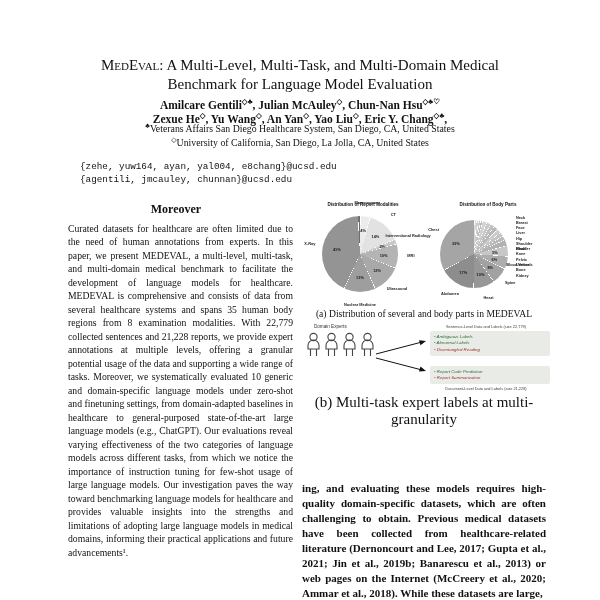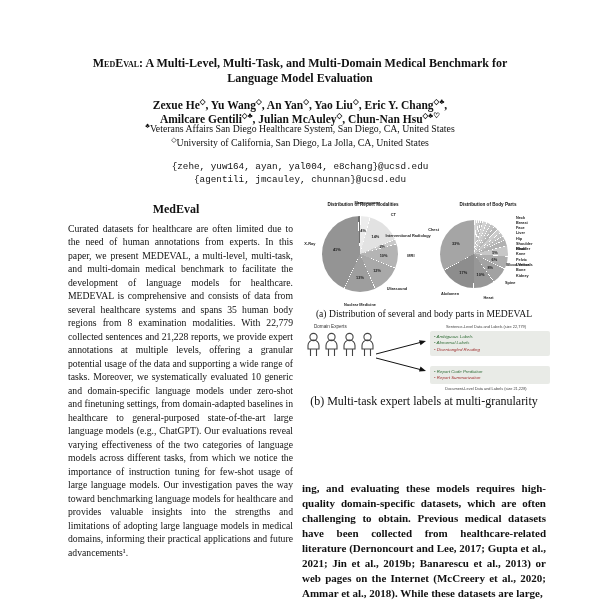--- a/index.html
+++ b/index.html
@@ -1,26 +1,26 @@
 <!DOCTYPE html>
 <html><head>
 <meta charset="utf-8">
 <style>
   html,body{margin:0;padding:0;background:#ffffff;}
   #page{position:relative;width:600px;height:600px;background:#ffffff;overflow:hidden;
         font-family:"Liberation Serif", serif;color:#111;}
   .abs{position:absolute;}
   
-  #paper-title{left:70px;top:56px;width:460px;text-align:center;font-size:12px;font-weight:bold;line-height:1.25;}
+  #paper-title{left:70px;top:56px;width:460px;text-align:center;font-size:15px;font-weight:normal;line-height:1.25;}
   #paper-title .sc{font-variant:small-caps;}
   #authors{left:80px;top:98px;width:440px;text-align:center;font-size:11.5px;font-weight:bold;line-height:1.12;}
   #authors sup{font-size:7.5px;}
   #affiliations{left:40px;top:122px;width:520px;text-align:center;font-size:9.8px;line-height:1.26;}
   #affiliations sup{font-size:7px;}
-  #emails{left:80px;top:160px;width:440px;text-align:center;
+  #emails{left:80px;top:160px;width:440px;
           font-family:"Liberation Mono", monospace;font-size:9.3px;line-height:1.45;}
   
   #abstract-heading{left:57px;top:202px;width:238px;text-align:center;font-size:12px;font-weight:bold;}
   #abstract-text{left:68px;top:222px;width:225px;font-size:9.7px;line-height:1.39;text-align:justify;}
   
   #figure-a{left:300px;top:202px;width:248px;height:102px;}
   .pie-block{position:absolute;top:0;height:102px;}
   #pieblock-0{left:0;width:126px;}
   #pieblock-1{left:128px;width:120px;}
   .pie-title{text-align:center;font-size:4.6px;font-weight:bold;font-family:"Liberation Sans",sans-serif;line-height:1.2;}
@@ -41,49 +41,49 @@
   #sent-label{left:124px;top:0px;width:120px;text-align:center;font-size:3.9px;color:#444;}
   .task-box{position:absolute;left:128px;width:112px;background:#e9ebe7;border-radius:2px;padding:2.5px 4px;}
   #task-box-1{top:7px;}
   #task-box-2{top:42px;}
   .task-box ul{margin:0;padding:0;list-style:none;}
   .task-box li{font-size:4.4px;font-style:italic;line-height:1.5;white-space:nowrap;}
   .task-box li::before{content:"• ";}
   .task-classification{color:#2e6b34;}
   .task-generation{color:#a03232;}
   #doc-label{left:124px;top:62px;width:120px;text-align:center;font-size:3.9px;color:#444;}
-  #caption-b{left:302px;top:394px;width:244px;text-align:center;font-size:12px;}
+  #caption-b{left:302px;top:394px;width:244px;text-align:center;font-size:15px;}
   #fig1-caption{left:302px;top:410px;width:244px;font-size:9.9px;line-height:1.35;text-align:justify;}
   #body-text{left:302px;top:481px;width:244px;font-size:11px;line-height:1.36;text-align:justify;font-weight:bold;}
 </style>
 </head>
 <body>
 
 <div id="page">
 
   <div class="abs" id="paper-title">
     <span class="sc">MedEval:</span><span> A Multi-Level, Multi-Task, and Multi-Domain Medical Benchmark for Language Model Evaluation</span>
   </div>
 
   <div class="abs" id="authors">
+      <div><span>Amilcare Gentili</span><sup>◇♣</sup>, <span>Julian McAuley</span><sup>◇</sup>, <span>Chun-Nan Hsu</span><sup>◇♣♡</sup></div>
       <div><span>Zexue He</span><sup>◇</sup>, <span>Yu Wang</span><sup>◇</sup>, <span>An Yan</span><sup>◇</sup>, <span>Yao Liu</span><sup>◇</sup>, <span>Eric Y. Chang</span><sup>◇♣</sup>,</div>
-      <div><span>Amilcare Gentili</span><sup>◇♣</sup>, <span>Julian McAuley</span><sup>◇</sup>, <span>Chun-Nan Hsu</span><sup>◇♣♡</sup></div>
     </div>
 
   <div class="abs" id="affiliations">
       <div><sup>♣</sup>Veterans Affairs San Diego Healthcare System, San Diego, CA, United States</div>
       <div><sup>◇</sup>University of California, San Diego, La Jolla, CA, United States</div>
     </div>
 
   <div class="abs" id="emails">
     <div>{zehe, yuw164, ayan, yal004, e8chang}@ucsd.edu</div>
     <div>{agentili, jmcauley, chunnan}@ucsd.edu</div>
   </div>
 
-  <div class="abs" id="abstract-heading">MedEval</div>
+  <div class="abs" id="abstract-heading">Moreover</div>
   <div class="abs" id="abstract-text">Curated datasets for healthcare are often limited due to the need of human annotations from experts. In this paper, we present MEDEVAL, a multi-level, multi-task, and multi-domain medical benchmark to facilitate the development of language models for healthcare. MEDEVAL is comprehensive and consists of data from several healthcare systems and spans 35 human body regions from 8 examination modalities. With 22,779 collected sentences and 21,228 reports, we provide expert annotations at multiple levels, offering a granular potential usage of the data and supporting a wide range of tasks. Moreover, we systematically evaluated 10 generic and domain-specific language models under zero-shot and finetuning settings, from domain-adapted baselines in healthcare to general-purposed state-of-the-art large language models (e.g., ChatGPT). Our evaluations reveal varying effectiveness of the two categories of language models across different tasks, from which we notice the importance of instruction tuning for few-shot usage of large language models. Our investigation paves the way toward benchmarking language models for healthcare and provides valuable insights into the strengths and limitations of adopting large language models in medical domains, informing their practical applications and future advancements¹.</div>
 
   <div class="abs" id="figure-a">
     <div class="pie-block" id="pieblock-0">
       <div class="pie-title">Distribution of Report Modalities</div>
       <div class="pie-area" id="pie-area-0">
         <div class="pie-circle" id="pie-circle-0" style="width: 76px; height: 76px; left: 22px; top: 8px; background: conic-gradient(rgb(255, 255, 255) 0deg, rgb(255, 255, 255) 1deg, rgb(236, 236, 236) 1deg, rgb(236, 236, 236) 14.8454deg, rgb(255, 255, 255) 14.8454deg, rgb(255, 255, 255) 15.8454deg, rgb(226, 226, 226) 15.8454deg, rgb(226, 226, 226) 66.8041deg, rgb(255, 255, 255) 66.8041deg, rgb(255, 255, 255) 67.8041deg, rgb(201, 201, 201) 67.8041deg, rgb(201, 201, 201) 74.2268deg, rgb(255, 255, 255) 74.2268deg, rgb(255, 255, 255) 75.2268deg, rgb(180, 180, 180) 75.2268deg, rgb(180, 180, 180) 111.34deg, rgb(255, 255, 255) 111.34deg, rgb(255, 255, 255) 112.34deg, rgb(169, 169, 169) 112.34deg, rgb(169, 169, 169) 155.876deg, rgb(255, 255, 255) 155.876deg, rgb(255, 255, 255) 156.876deg, rgb(158, 158, 158) 156.876deg, rgb(158, 158, 158) 204.124deg, rgb(255, 255, 255) 204.124deg, rgb(255, 255, 255) 205.124deg, rgb(148, 148, 148) 205.124deg, rgb(148, 148, 148) 356.289deg, rgb(255, 255, 255) 356.289deg, rgb(255, 255, 255) 357.289deg, rgb(110, 110, 110) 357.289deg, rgb(110, 110, 110) 360deg);"></div>
       <div class="pct-label" style="left: 63.0437px; top: 22.6374px;">4%</div>
           <div class="name-label" style="left: 66.5886px; top: -4.57263px;">Mammogram</div>
           <div class="pct-label" style="left: 75.4023px; top: 28.1718px;">14%</div>

